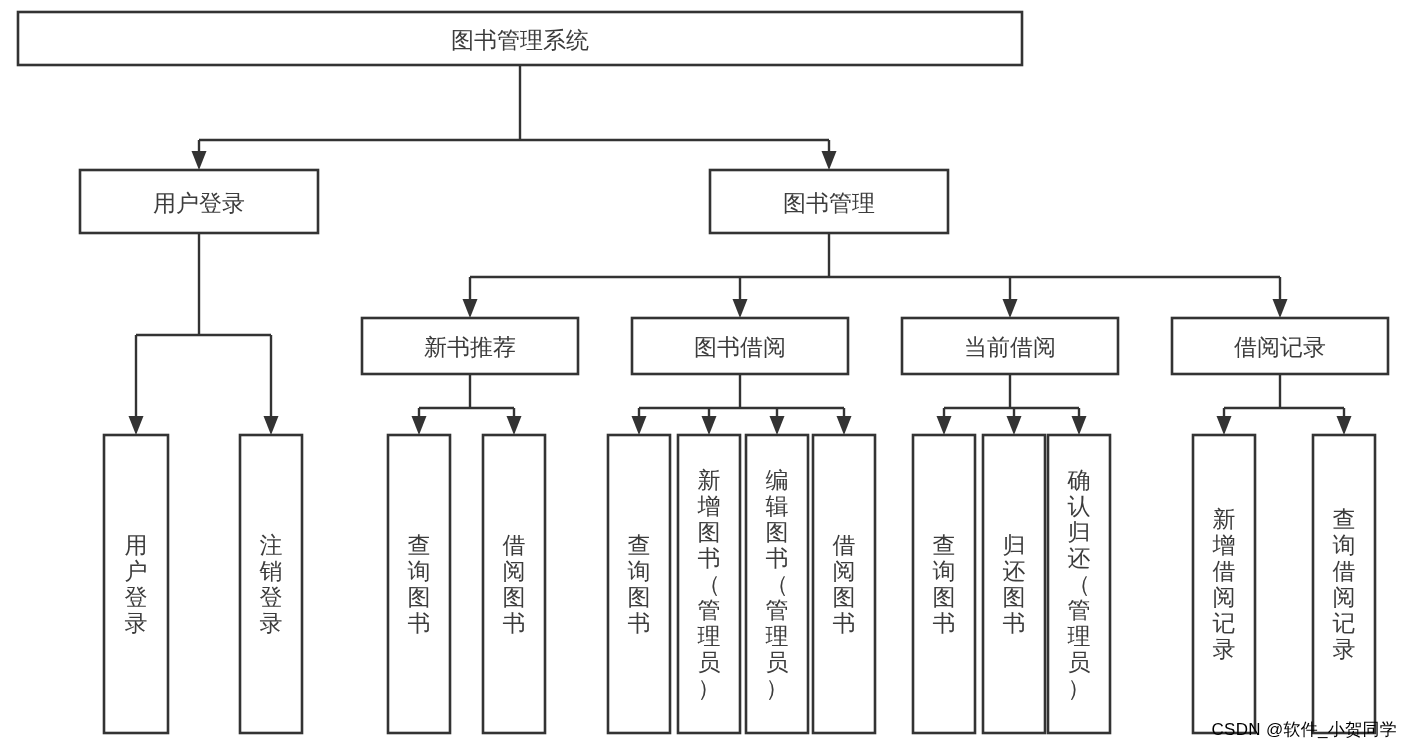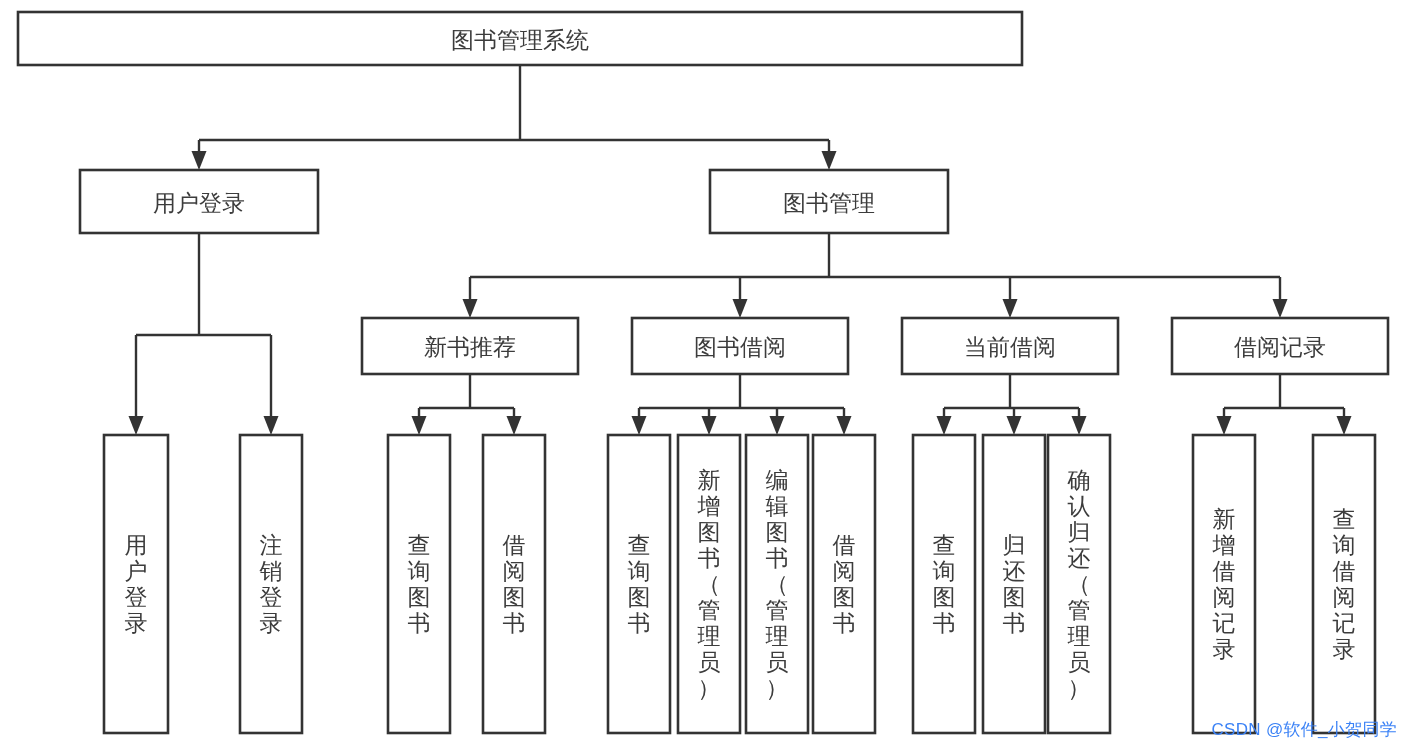--- a/index.html
+++ b/index.html
@@ -54,21 +54,21 @@
   }
   .label-v {
     font-size: 23px;
   }
   .watermark {
     position: absolute;
     right: 8px;
     bottom: 6px;
     font-family: "Liberation Sans", "DejaVu Sans", sans-serif;
     font-size: 17px;
-    color: #3b82f6;
+    color: #000000;
     white-space: nowrap;
     letter-spacing: 0.3px;
     user-select: none;
   }
 </style>
 </head>
 <body>
 
 <div id="diagram-root">
 

